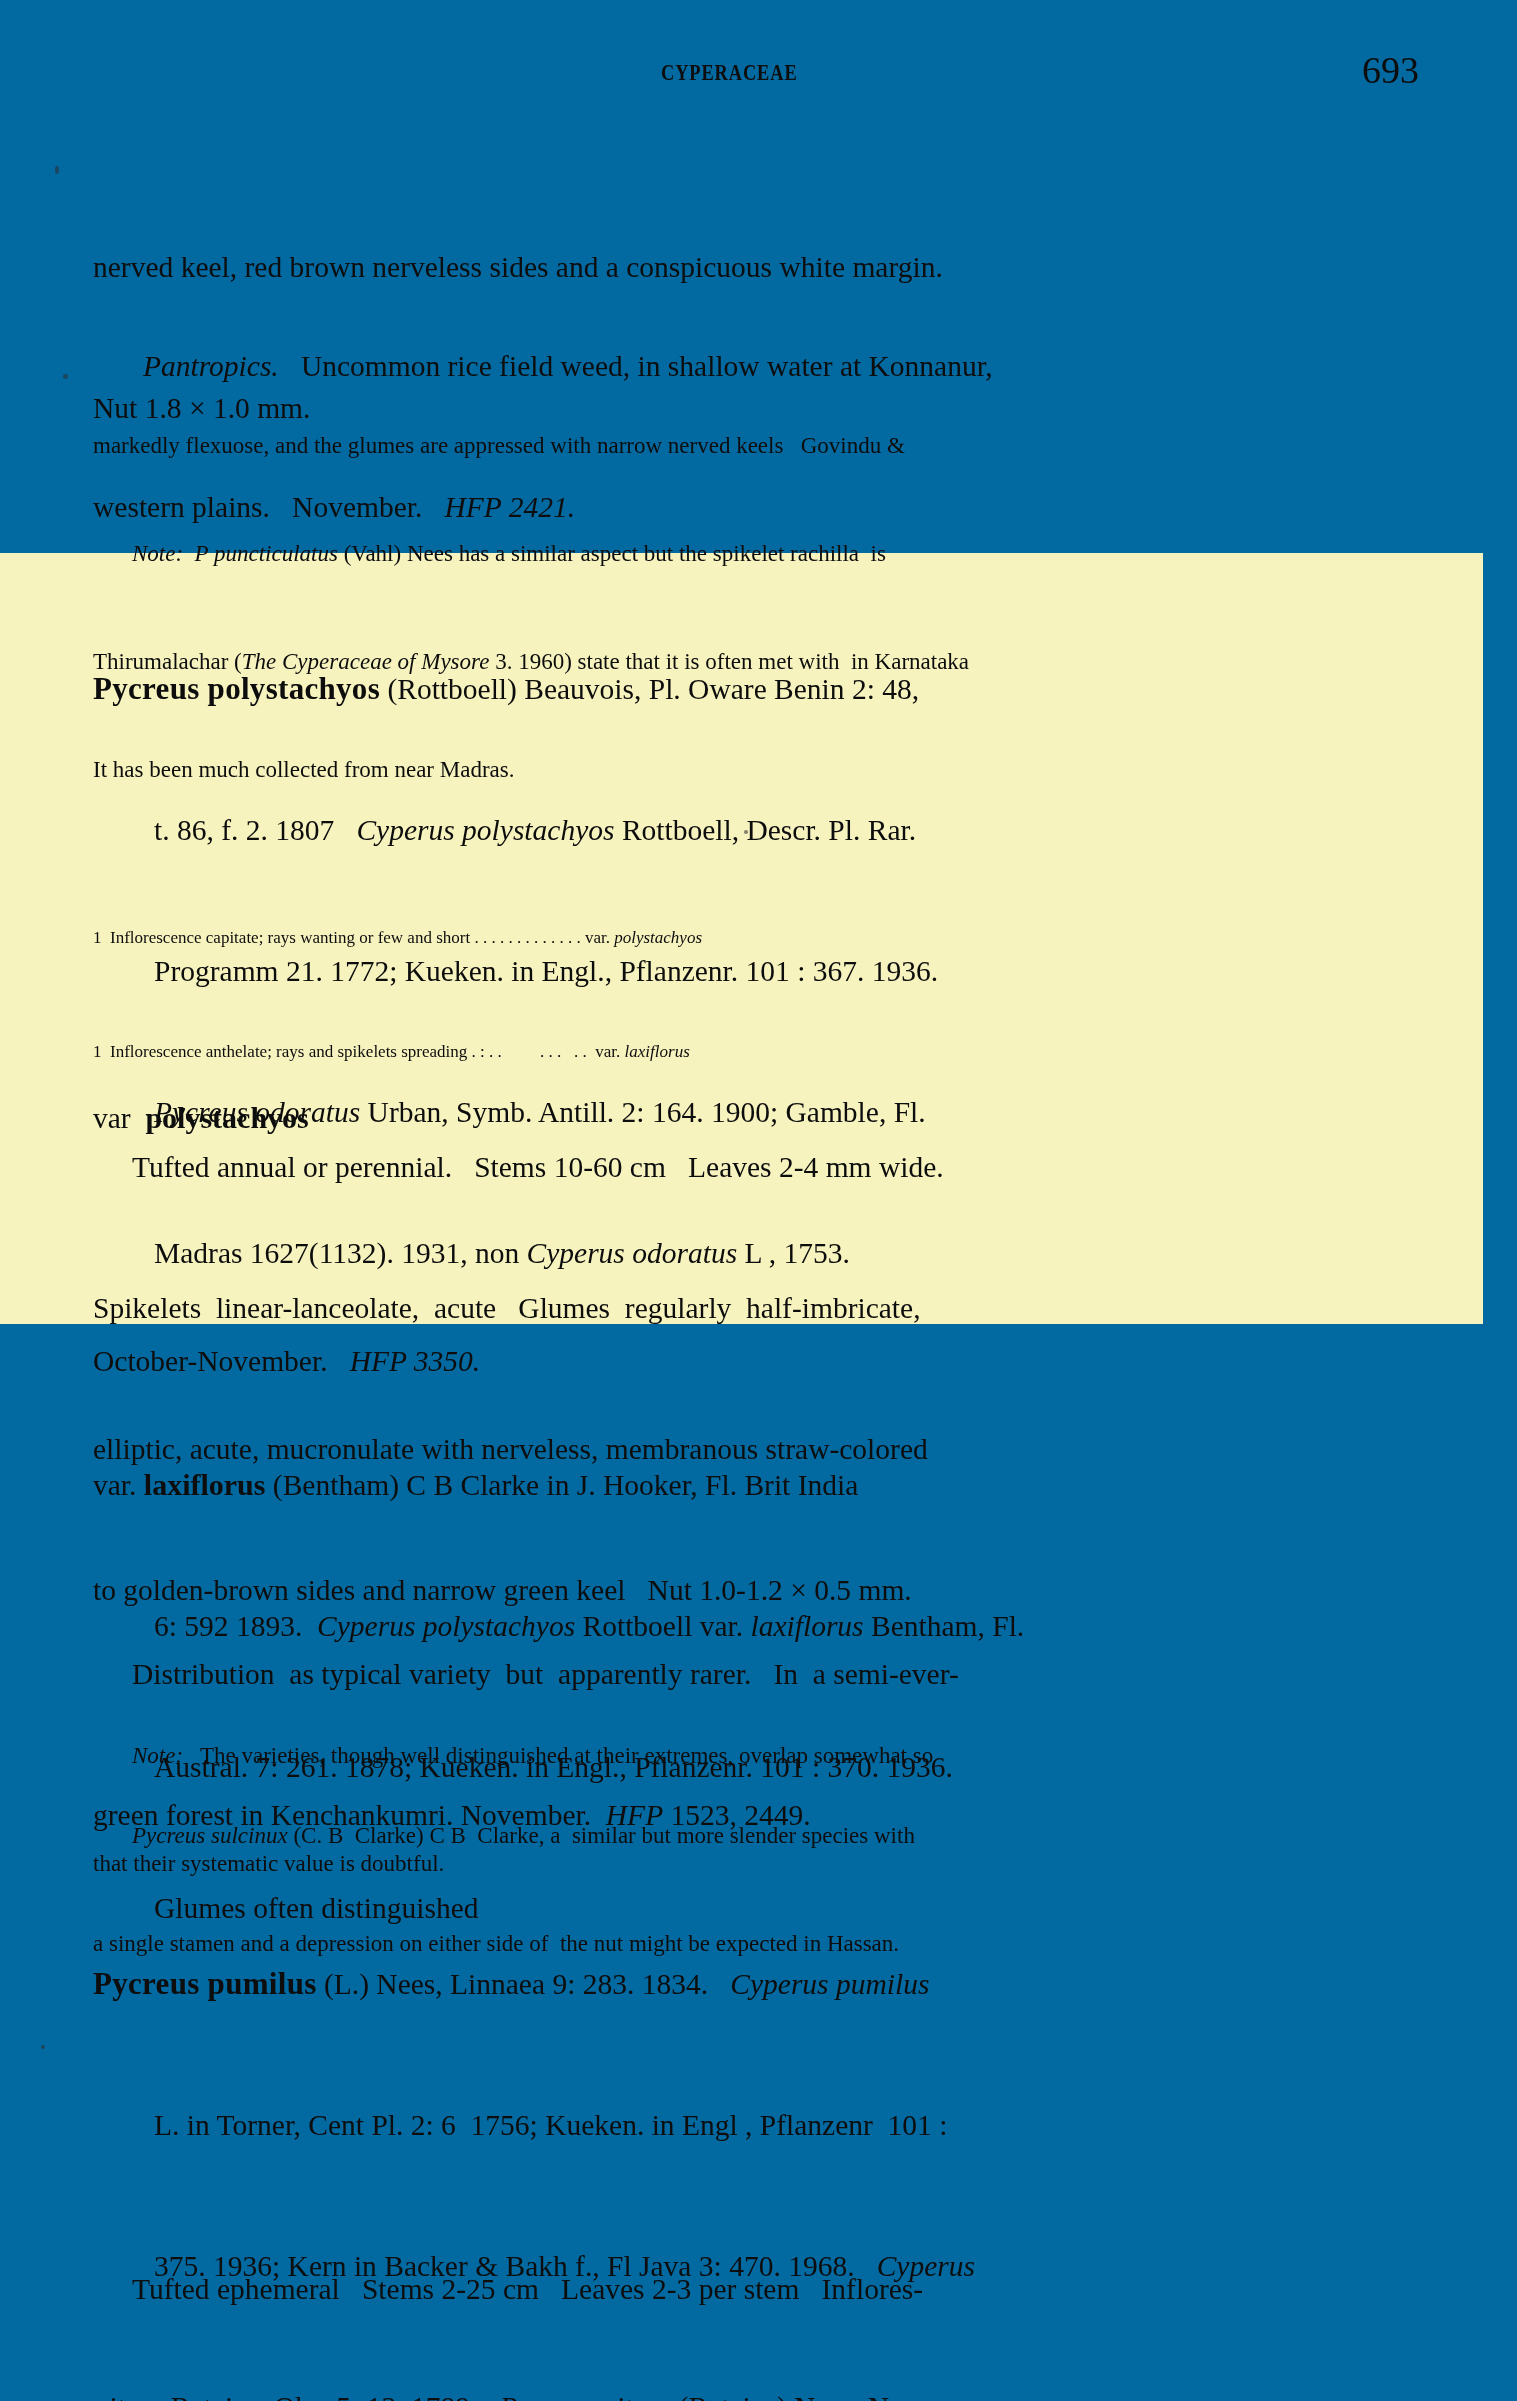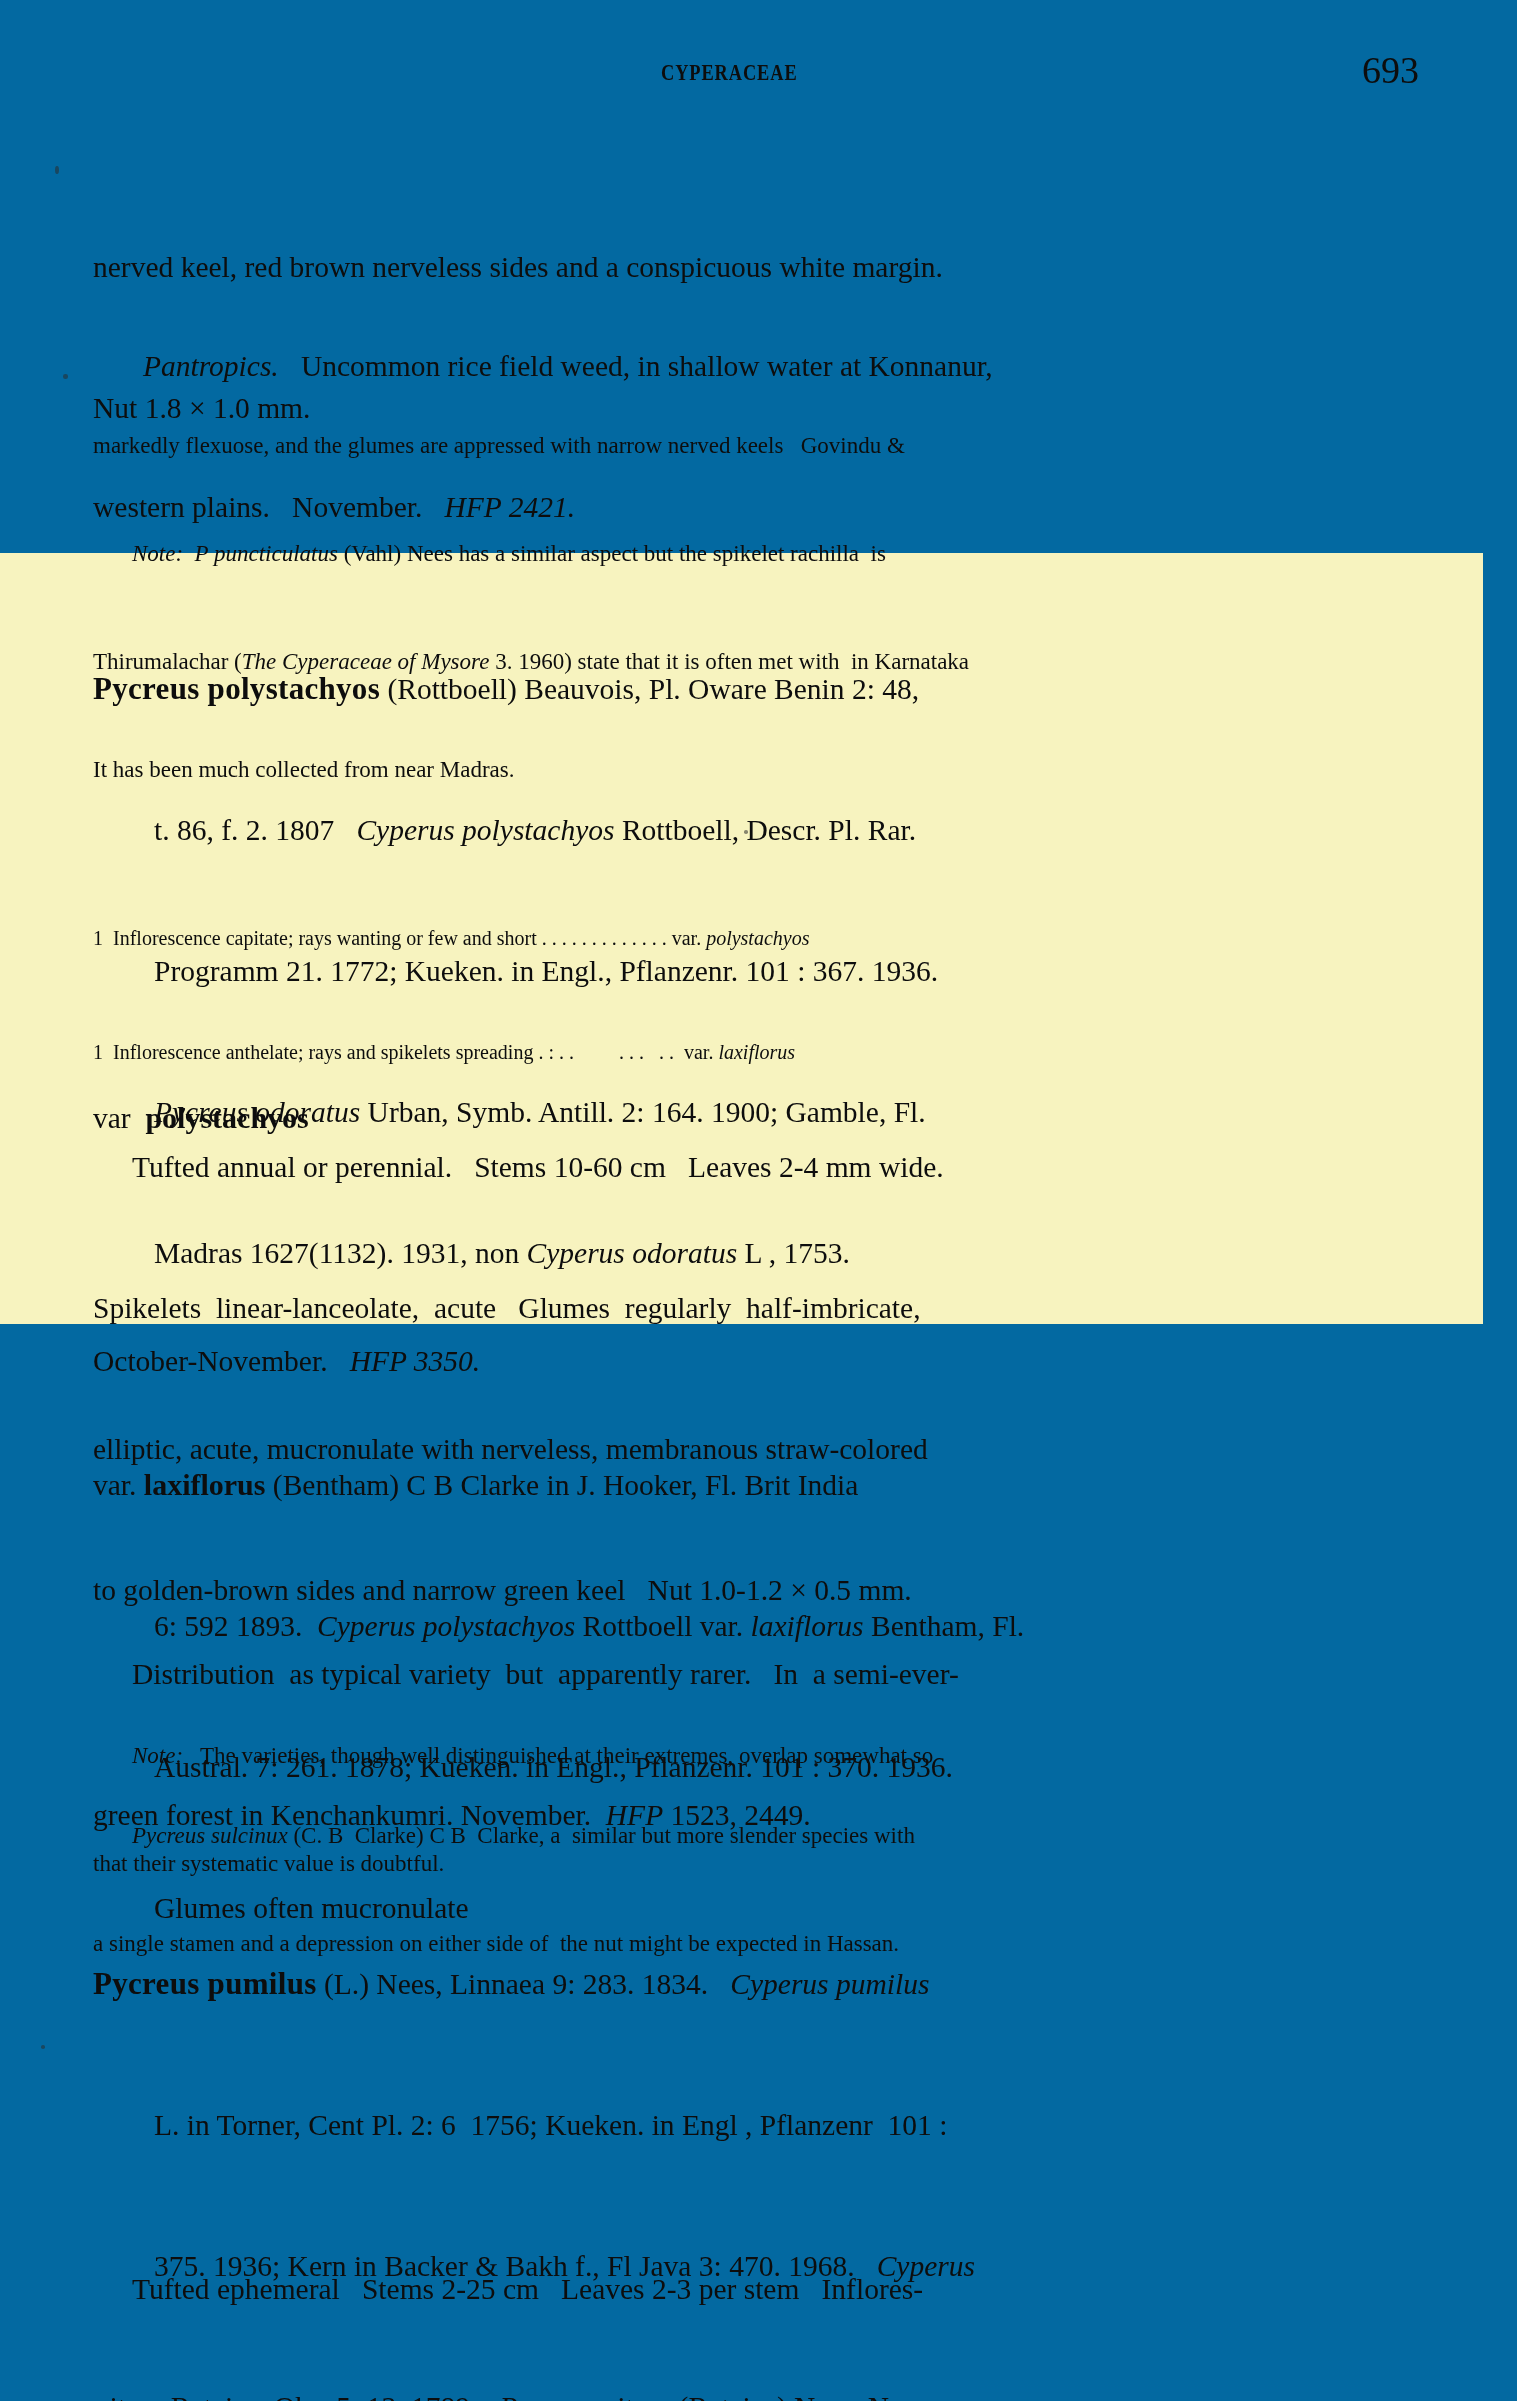--- a/index.html
+++ b/index.html
@@ -67,21 +67,21 @@
     font-size: 23px;
     line-height: 36px;
   }
   .note .l {
     display: block;
     white-space: pre;
   }
 
   
   .key {
-    font-size: 20px;
+    font-size: 17px;
     line-height: 38px;
   }
   .key .l {
     display: block;
     white-space: pre;
   }
 
   i, .it { font-style: italic; }
   .sp-name {
     font-weight: 700;
@@ -174,21 +174,21 @@
   </div>
 
   <div class="row blk" style="top:1244px;left:93px;right:89px;">
     <span class="l">October-November.   <i>HFP 3350.</i></span>
   </div>
 
   <div class="row blk" style="top:1367px;left:93px;right:89px;">
     <span class="l"><span>var.</span> <span class="var-name">laxiflorus</span> <span>(Bentham) C B Clarke in J. Hooker, Fl. Brit India</span></span>
     <span class="l"><span style="padding-left:61px"></span>6: 592 1893.  <i>Cyperus polystachyos</i> Rottboell var. <i>laxiflorus</i> Bentham, Fl.</span>
     <span class="l"><span style="padding-left:61px"></span><span>Austral. 7: 261. 1878; Kueken. in Engl., Pflanzenr. 101 : 370. 1936.</span></span>
-    <span class="l"><span style="padding-left:61px"></span><span>Glumes often mucronulate</span></span>
+    <span class="l"><span style="padding-left:61px"></span><span>Glumes often distinguished</span></span>
   </div>
 
   <div class="row blk" style="top:1557px;left:93px;right:89px;">
     <span class="l"><span style="padding-left:39px"></span>Distribution  as typical variety  but  apparently rarer.   In  a semi-ever-</span>
     <span class="l">green forest in Kenchankumri. November.  <i>HFP</i> 1523, 2449.</span>
   </div>
 
   <div class="row note" style="top:1666px;left:93px;right:89px;">
     <span class="l"><span style="padding-left:39px"></span><i>Note:</i>   The varieties, though well distinguished at their extremes, overlap somewhat so</span>
     <span class="l">that their systematic value is doubtful.</span>

